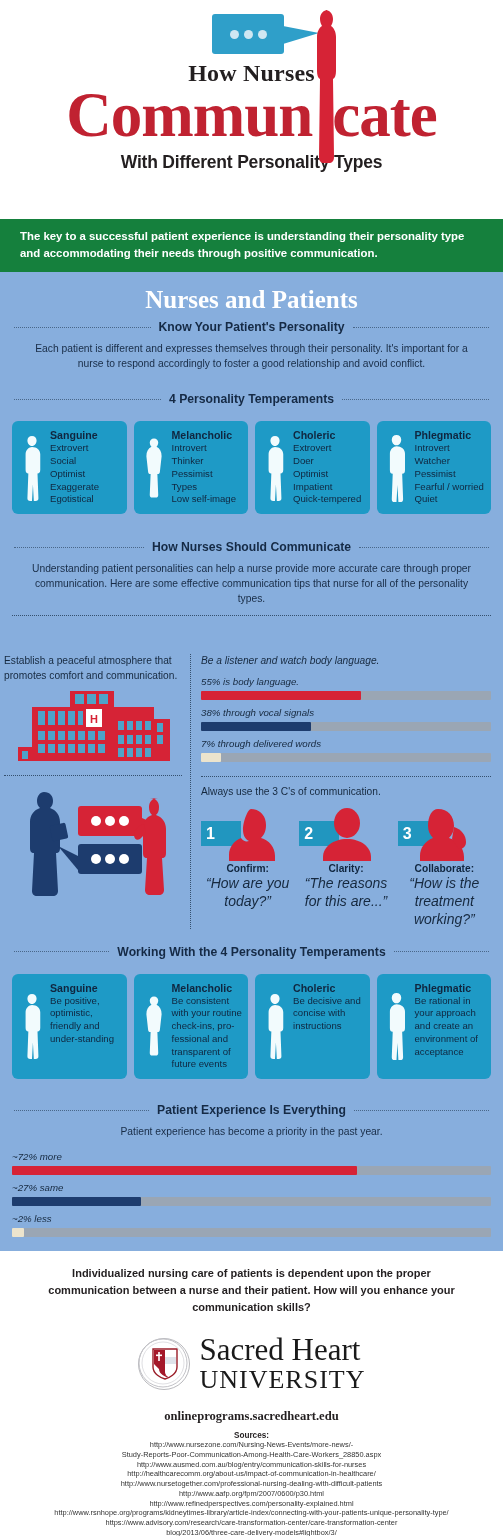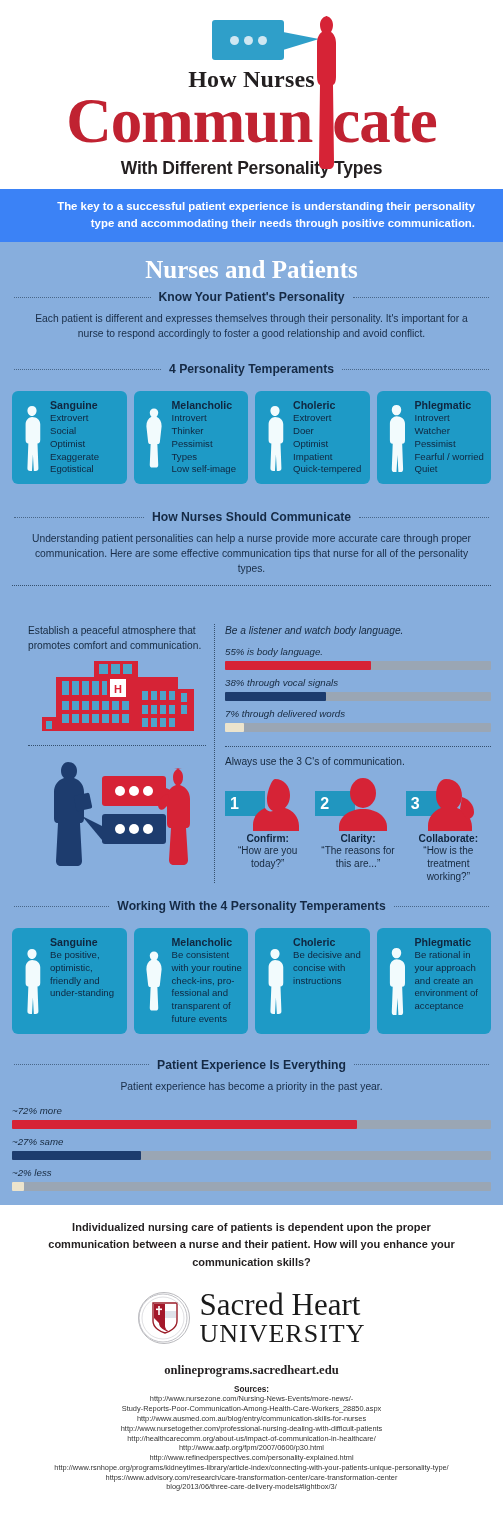--- a/index.html
+++ b/index.html
@@ -6,21 +6,21 @@
   body {
     width: 503px; height: 1536px;
     background: #ffffff;
     font-family: "Liberation Sans", sans-serif;
     overflow: hidden;
     color: #1d2b44;
   }
   .page { width: 503px; height: 1536px; position: relative; }
 
   
-  .header { background:#fff; padding-top: 10px; position: relative; height: 189px; }
+  .header { background:#fff; padding-top: 4px; position: relative; height: 219px; }
   .speech-wrap { position: relative; width: 503px; height: 58px; }
   .bubble {
     position: absolute; left: 212px; top: 10px;
     width: 72px; height: 40px; background:#2f9fc9; border-radius: 3px;
     display:flex; align-items:center; justify-content:center; gap:5px;
   }
   .bubble i { width: 9px; height: 9px; border-radius: 50%; background:#cfe7f2; display:block; }
   .bubble-tail {
     position:absolute; left:283px; top:22px; width:0; height:0;
     border-top: 7px solid transparent; border-bottom: 11px solid transparent;
@@ -37,23 +37,23 @@
   .bigtitle {
     font-family:"Liberation Serif", serif; font-weight:bold; font-size:63px;
     color:#c02231; line-height: .98; margin-top:-2px; letter-spacing:-1px;
   }
   .subtitle {
     font-size:17.5px; font-weight:bold; color:#231f20; margin-top:5px; letter-spacing:-.2px;
   }
 
   
   .banner {
-    background:#3b82f6; color:#fff; text-align:right;
+    background:#15803d; color:#fff; text-align:left;
     font-size:11.4px; font-weight:bold; line-height:1.5;
-    padding: 9px 28px 10px 40px;
+    padding: 9px 28px 10px 20px;
   }
 
   
   .blue { background:#87aedd; padding: 8px 0 14px 0; }
   .sec-title {
     font-family:"Liberation Serif", serif; font-weight:bold; color:#ffffff;
     font-size:25px; text-align:center; margin: 6px 0 6px 0;
   }
   .rule {
     display:flex; align-items:center; justify-content:center; gap:8px;
@@ -73,42 +73,42 @@
     display:flex; gap:4px; min-height: 92px;
   }
   .card .fig { width: 28px; flex:0 0 28px; display:flex; align-items:center; justify-content:center; }
   .card .body { flex:1; }
   .card .name { font-size:10.6px; font-weight:bold; color:#10263f; margin-bottom:1px; }
   .card .trait { font-size:9.6px; color:#10263f; line-height:1.34; }
   .card.adv { min-height:104px; }
   .card.adv .advice { font-size:9.6px; color:#10263f; line-height:1.33; }
 
   
-  .tips { display:flex; padding: 2px 12px 0 28px; margin-top: 36px; }
+  .tips { display:flex; padding: 2px 12px 0 4px; margin-top: 36px; }
   .tips .col-l { width: 186px; padding-right:8px; }
   .tips .col-r { flex:1; padding-left:10px; border-left: 1.4px dotted #35506e; }
   .tip-txt { font-size:10.2px; line-height:1.42; color:#16293f; }
   .tip-em { font-size:10.2px; line-height:1.42; color:#16293f; font-style:italic; }
   .hdotted { border-top:1.4px dotted #35506e; margin: 8px 0; }
 
   .barblock { margin: 7px 0 0 0; }
   .barlabel { font-size:9.7px; font-style:italic; color:#16293f; margin-bottom:4px; }
   .bartrack { height:9px; background:#9aa6b4; border-radius:1px; position:relative; }
   .barfill { height:9px; border-radius:1px; }
 
   
   .threec { display:flex; gap:5px; margin-top:8px; }
   .cbox { flex:1; text-align:center; }
   .cart { position:relative; height:54px; }
   .cnum {
     position:absolute; left:0; top:14px; width:40px; height:25px; background:#2196bf;
     color:#fff; font-size:16px; font-weight:bold; line-height:25px; text-align:left; padding-left:5px;
   }
   .cword { font-size:10.2px; font-weight:bold; color:#10263f; margin-top:2px; }
-  .cquote { font-size:10px; color:#16293f; line-height:1.3; }
+  .cquote { font-size:14px; font-style:italic; color:#16293f; line-height:1.3; }
 
   
   .pxwrap { padding: 4px 12px 0 12px; }
   .pxbar { margin-top:7px; }
 
   
   .footer { background:#fff; text-align:center; padding: 14px 40px 0 40px; }
   .closing { font-size:11px; font-weight:bold; color:#231f20; line-height:1.55; }
   .logo-row { display:flex; align-items:center; justify-content:center; gap:10px; margin-top:18px; }
   .seal { width:52px; height:52px; border-radius:50%; border:1.5px solid #b9b9bd; position:relative; background:#fff; }
@@ -499,22 +499,22 @@
       </div>
     </div>
 
     <div class="url">onlineprograms.sacredheart.edu</div>
 
     <div class="sources-h">Sources:</div>
     <div>
       <div class="src">http://www.nursezone.com/Nursing-News-Events/more-news/-</div>
       <div class="src">Study-Reports-Poor-Communication-Among-Health-Care-Workers_28850.aspx</div>
       <div class="src">http://www.ausmed.com.au/blog/entry/communication-skills-for-nurses</div>
+      <div class="src">http://healthcarecomm.org/about-us/impact-of-communication-in-healthcare/</div>
       <div class="src">http://www.nursetogether.com/professional-nursing-dealing-with-difficult-patients</div>
-      <div class="src">http://healthcarecomm.org/about-us/impact-of-communication-in-healthcare/</div>
       <div class="src">http://www.aafp.org/fpm/2007/0600/p30.html</div>
       <div class="src">http://www.refinedperspectives.com/personality-explained.html</div>
       <div class="src">http://www.rsnhope.org/programs/kidneytimes-library/article-index/connecting-with-your-patients-unique-personality-type/</div>
       <div class="src">https://www.advisory.com/research/care-transformation-center/care-transformation-center</div>
       <div class="src">blog/2013/06/three-care-delivery-models#lightbox/3/</div>
 
     </div>
   </div>
 
 </div>

